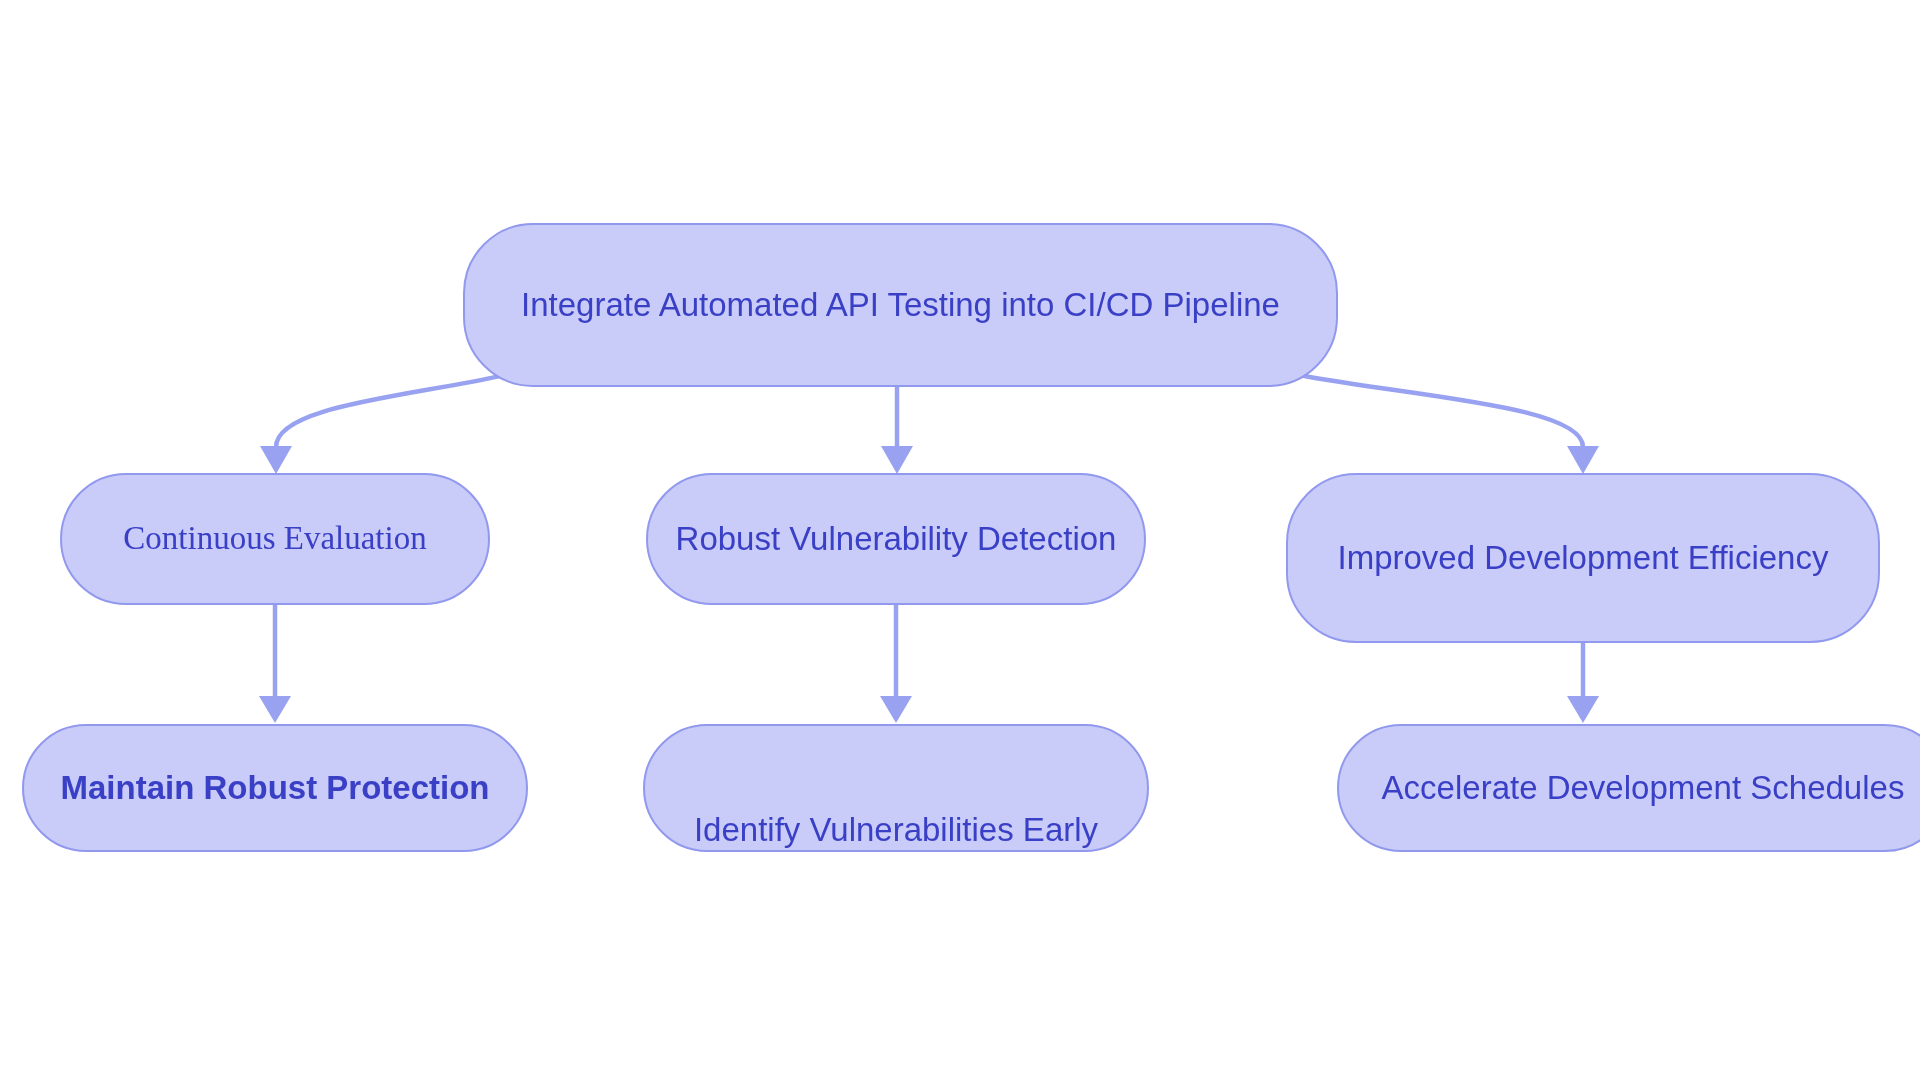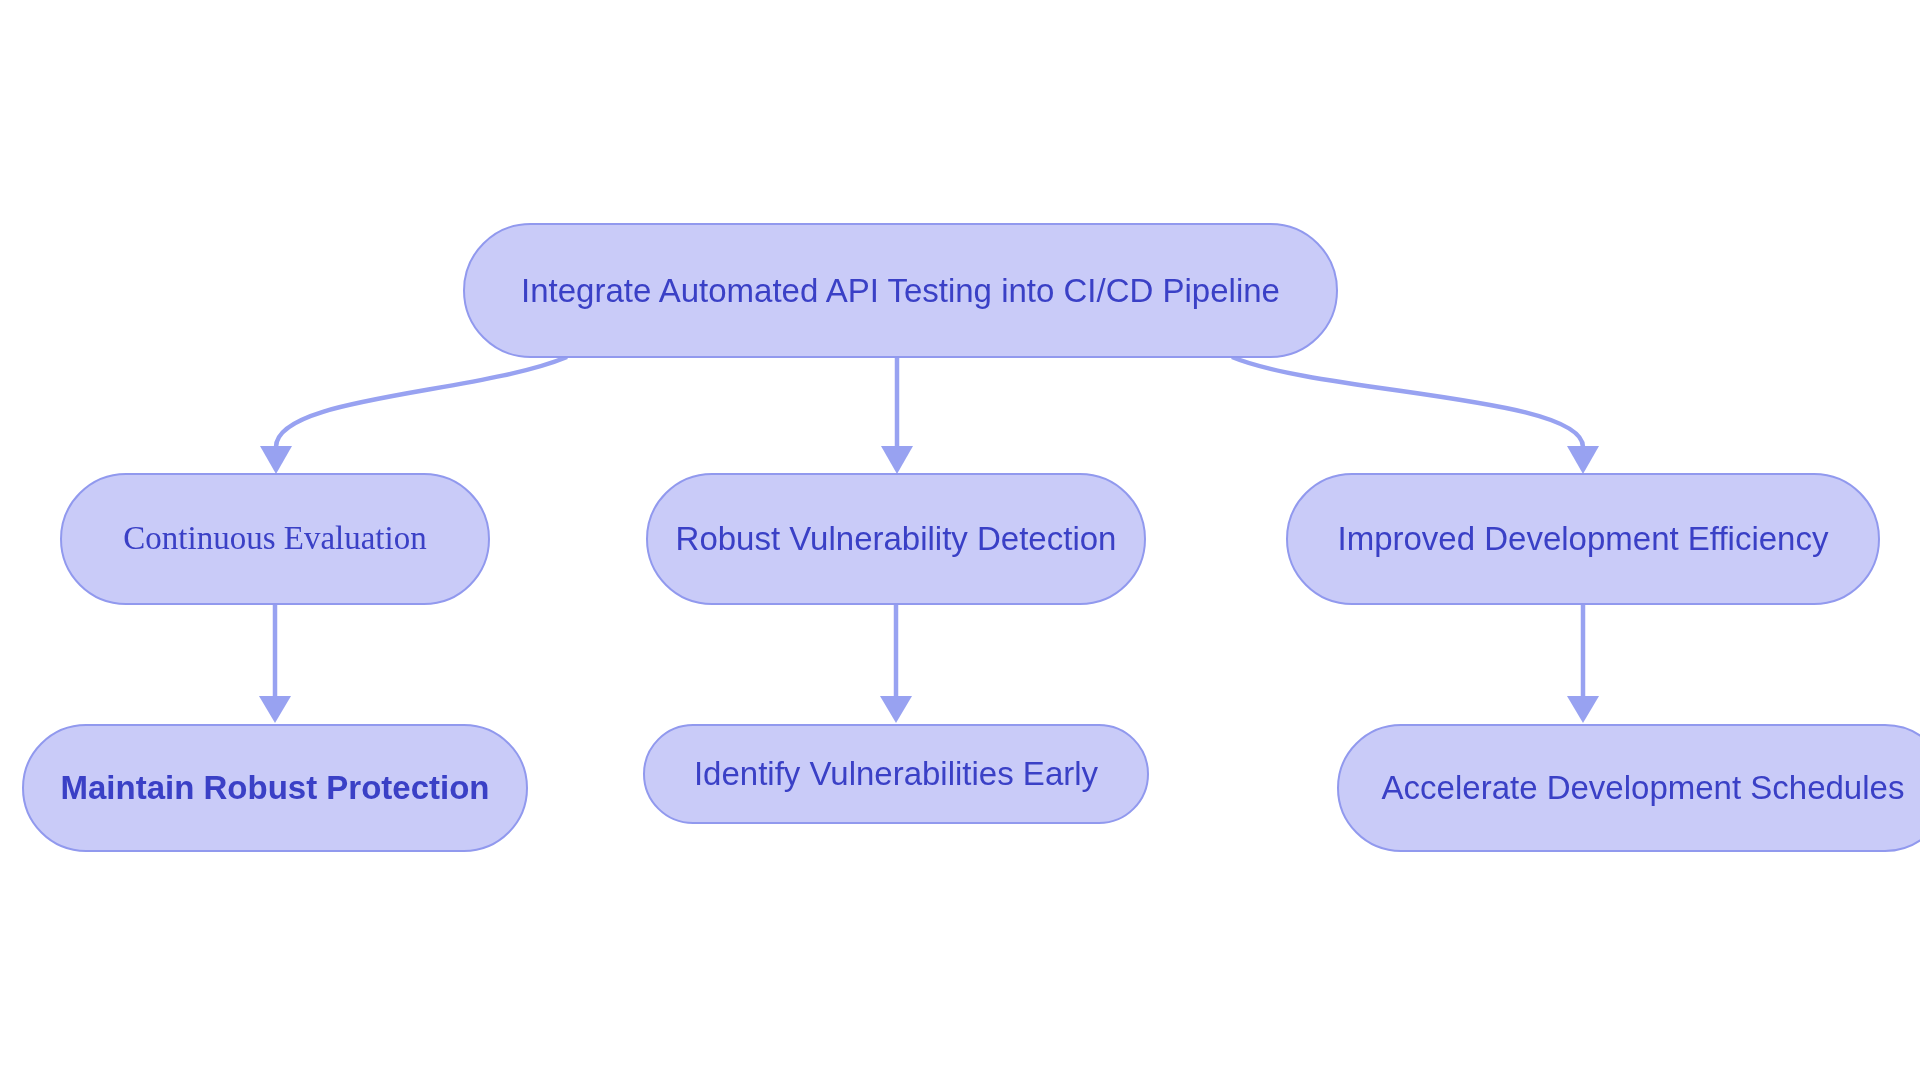--- a/index.html
+++ b/index.html
@@ -79,41 +79,41 @@
     <g>
       <path class="edge-path" d="M 896 604 L 896 697"></path>
       <polygon class="edge-head" points="880,696 912,696 896,723"></polygon>
     </g>
     <g>
       <path class="edge-path" d="M 1583 604 L 1583 697"></path>
       <polygon class="edge-head" points="1567,696 1599,696 1583,723"></polygon>
     </g>
   </svg>
 
-  <div class="node" style="left:463px; top:223px; width:875px; height:135px;">
+  <div class="node" style="left:463px; top:223px; width:875px; height:164px;">
     <span>Integrate Automated API Testing into CI/CD Pipeline</span>
   </div>
 
   <div class="node" style="left:60px; top:473px; width:430px; height:132px;font-family:Liberation Serif, serif;">
     <span>Continuous Evaluation</span>
   </div>
 
   <div class="node" style="left:646px; top:473px; width:500px; height:132px;">
     <span>Robust Vulnerability Detection</span>
   </div>
 
-  <div class="node" style="left:1286px; top:473px; width:594px; height:132px;">
+  <div class="node" style="left:1286px; top:473px; width:594px; height:170px;">
     <span>Improved Development Efficiency</span>
   </div>
 
   <div class="node" style="left:22px; top:724px; width:506px; height:128px;font-weight:bold;">
     <span>Maintain Robust Protection</span>
   </div>
 
-  <div class="node" style="left:643px; top:724px; width:506px; height:100px;">
+  <div class="node" style="left:643px; top:724px; width:506px; height:128px;align-items:flex-end;">
     <span>Identify Vulnerabilities Early</span>
   </div>
 
   <div class="node" style="left:1337px; top:724px; width:612px; height:128px;">
     <span>Accelerate Development Schedules</span>
   </div>
 
 </div>
 
 </body></html>

